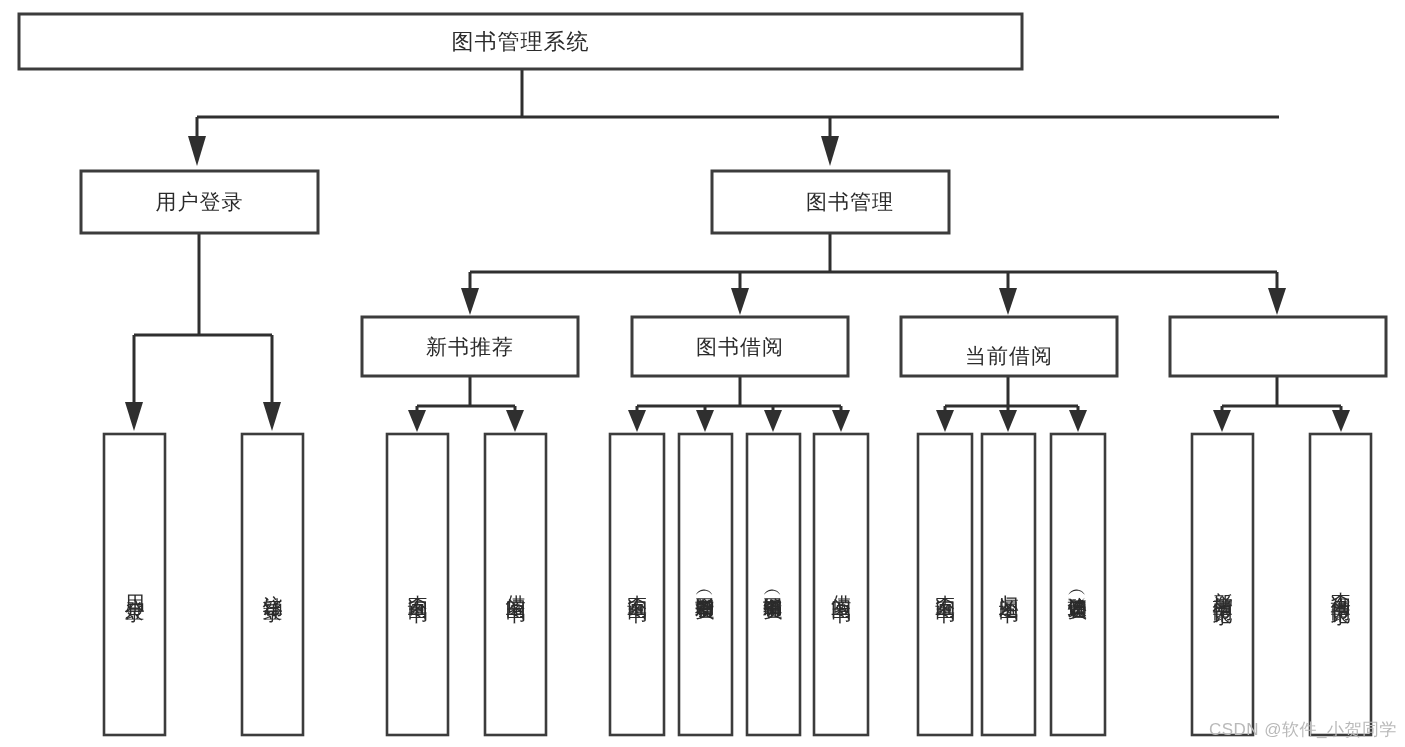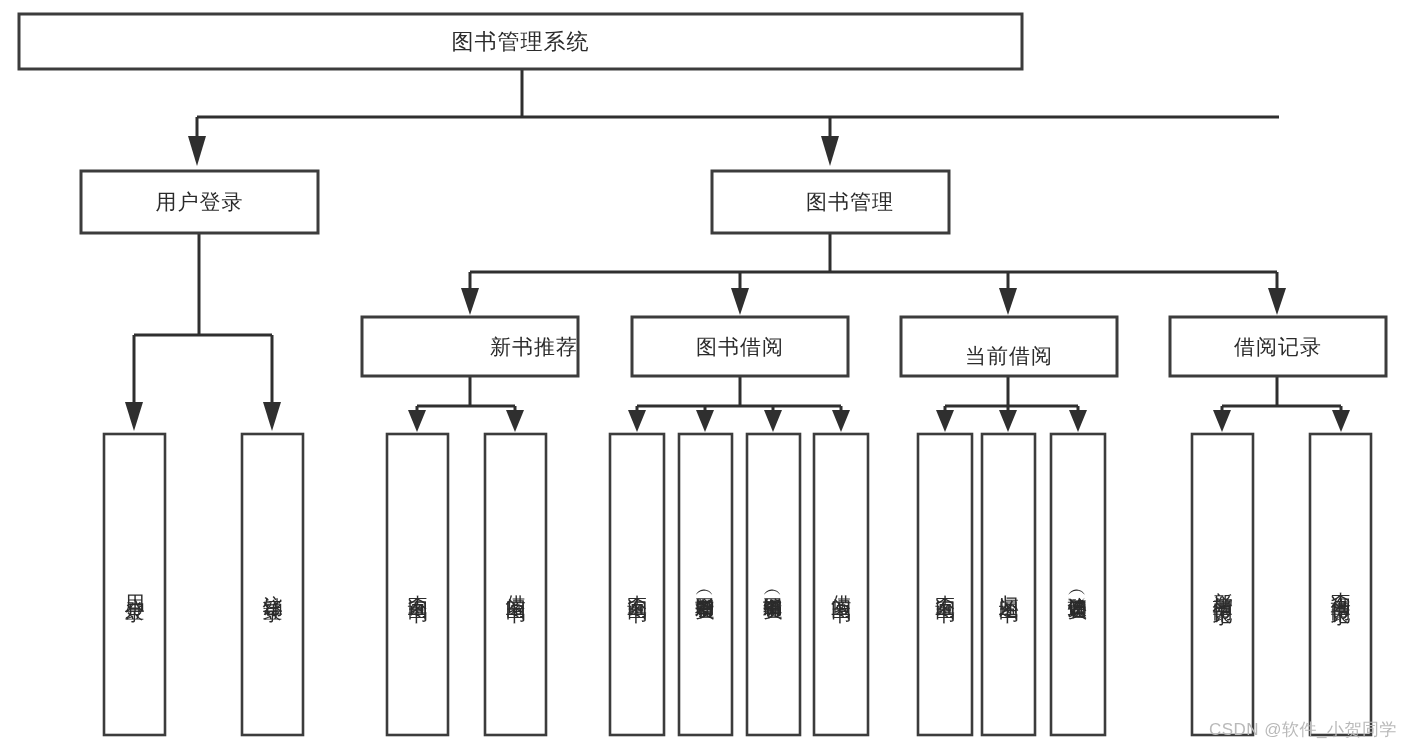--- a/index.html
+++ b/index.html
@@ -232,35 +232,32 @@
   </div>
 
   <div class="vlabel-wrap" style="left:81px; top:171px; width:237px; height:62px;">
     <span style="font-size:21px; color:#2b2b2b; letter-spacing:1px;">用户登录</span>
   </div>
 
   <div class="vlabel-wrap" style="left:712px; top:171px; width:276px; height:62px;">
     <span style="font-size:21px; color:#2b2b2b; letter-spacing:1px;">图书管理</span>
   </div>
 
-  <div class="vlabel-wrap" style="left:362px; top:317px; width:216px; height:59px;justify-content:flex-end;">
+  <div class="vlabel-wrap" style="left:362px; top:317px; width:216px; height:59px;">
     <span style="font-size:21px; color:#2b2b2b; letter-spacing:1px;">新书推荐</span>
   </div>
 
   <div class="vlabel-wrap" style="left:632px; top:317px; width:216px; height:59px;">
     <span style="font-size:21px; color:#2b2b2b; letter-spacing:1px;">图书借阅</span>
   </div>
 
   <div class="vlabel-wrap" style="left:901px; top:317px; width:216px; height:59px;margin-top:9px;">
     <span style="font-size:21px; color:#2b2b2b; letter-spacing:1px;">当前借阅</span>
   </div>
 
-  <div class="vlabel-wrap" style="left:1170px; top:317px; width:216px; height:59px;">
-    <span style="font-size:21px; color:#2b2b2b; letter-spacing:1px;">借阅记录</span>
-  </div>
 
   <div class="vlabel-wrap" style="left:104px; top:434px; width:61px; height:301px;">
     <span class="vlabel">用户登录</span>
   </div>
   <div class="vlabel-wrap" style="left:242px; top:434px; width:61px; height:301px;">
     <span class="vlabel">注销登录</span>
   </div>
 
   <div class="vlabel-wrap" style="left:387px; top:434px; width:61px; height:301px;">
     <span class="vlabel">查询图书</span>

